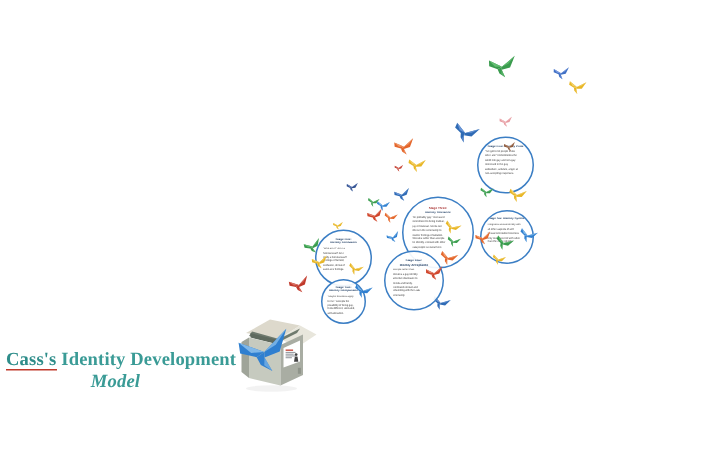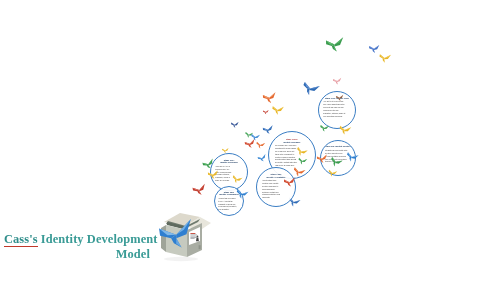--- a/index.html
+++ b/index.html
@@ -18,30 +18,30 @@
     width: 480px; height: 300px;
     background: #ffffff;
     overflow: hidden;
   }
 
   
   #title-block {
     position: absolute;
     left: 4px; top: 232px;
     width: 146px;
-    text-align: right;
+    text-align: center;
     font-family: "Liberation Serif", serif;
     font-weight: bold;
     font-size: 12.4px;
     line-height: 14px;
     letter-spacing: 0.1px;
     color: #3a9b96;
     white-space: nowrap;
   }
-  #title-block .line2 { white-space: nowrap; }
+  #title-block .line2 { white-space: nowrap; font-style: italic; }
   .owner {
     color: #2e8d8a;
     border-bottom: 1.6px solid #c0392b;
     padding-bottom: 0px;
     display: inline-block;
   }
 
   
   #box-group {
     position: absolute;

